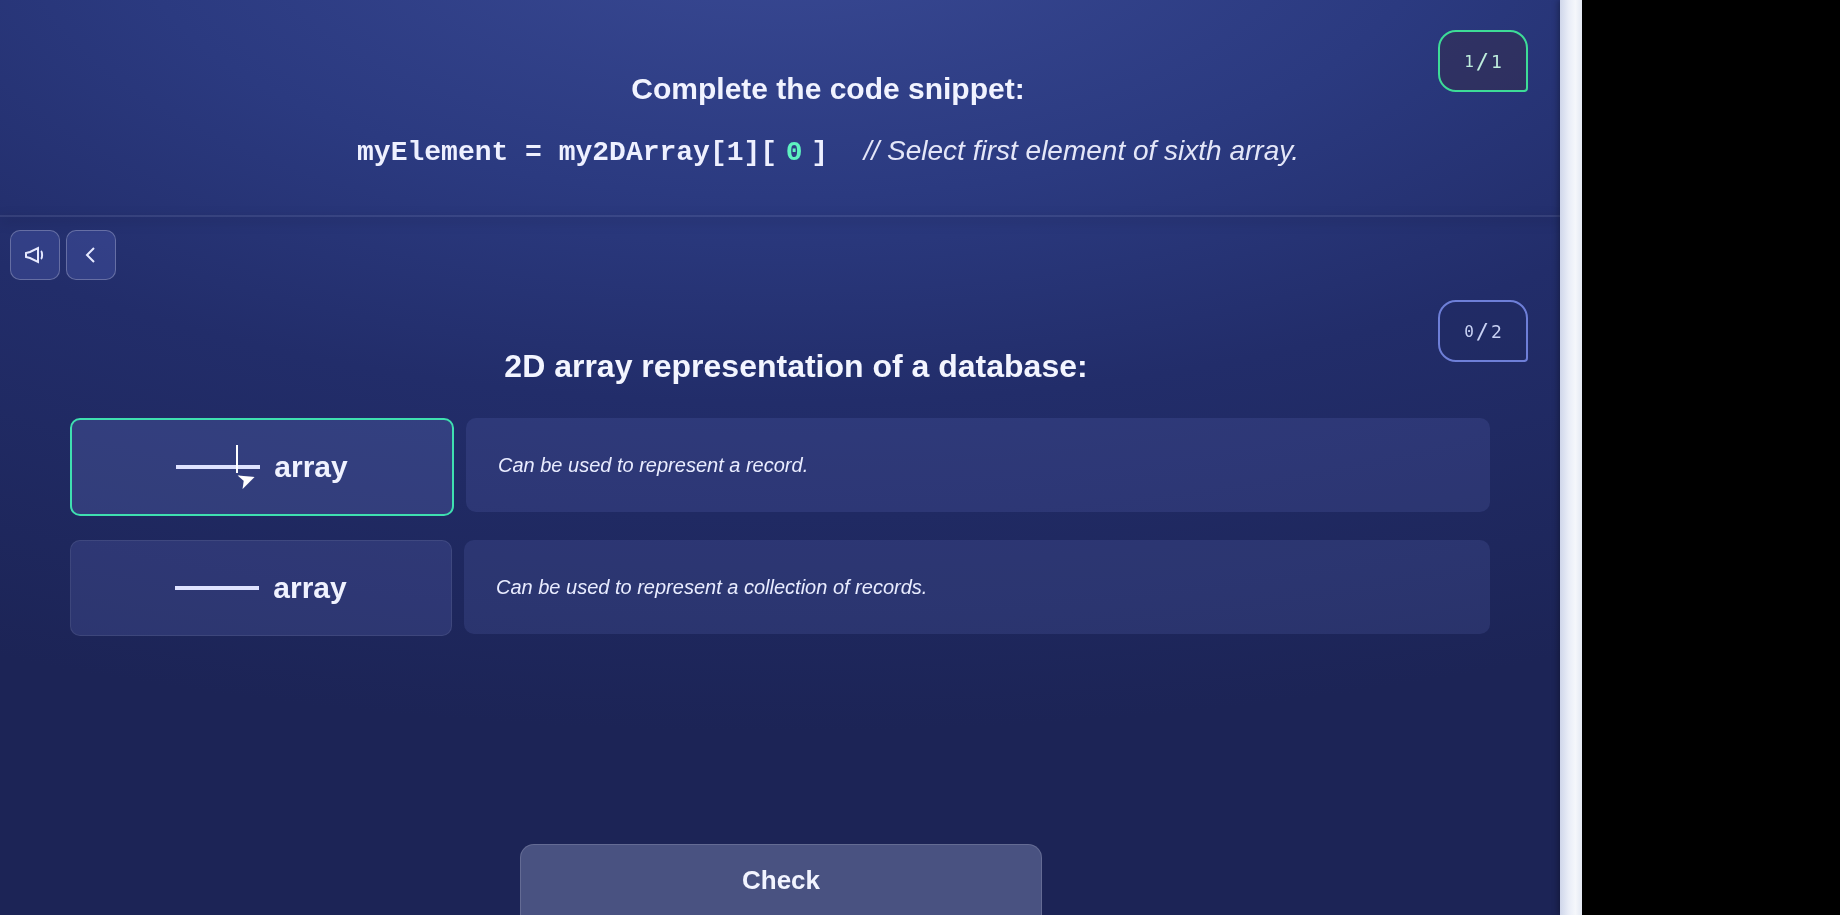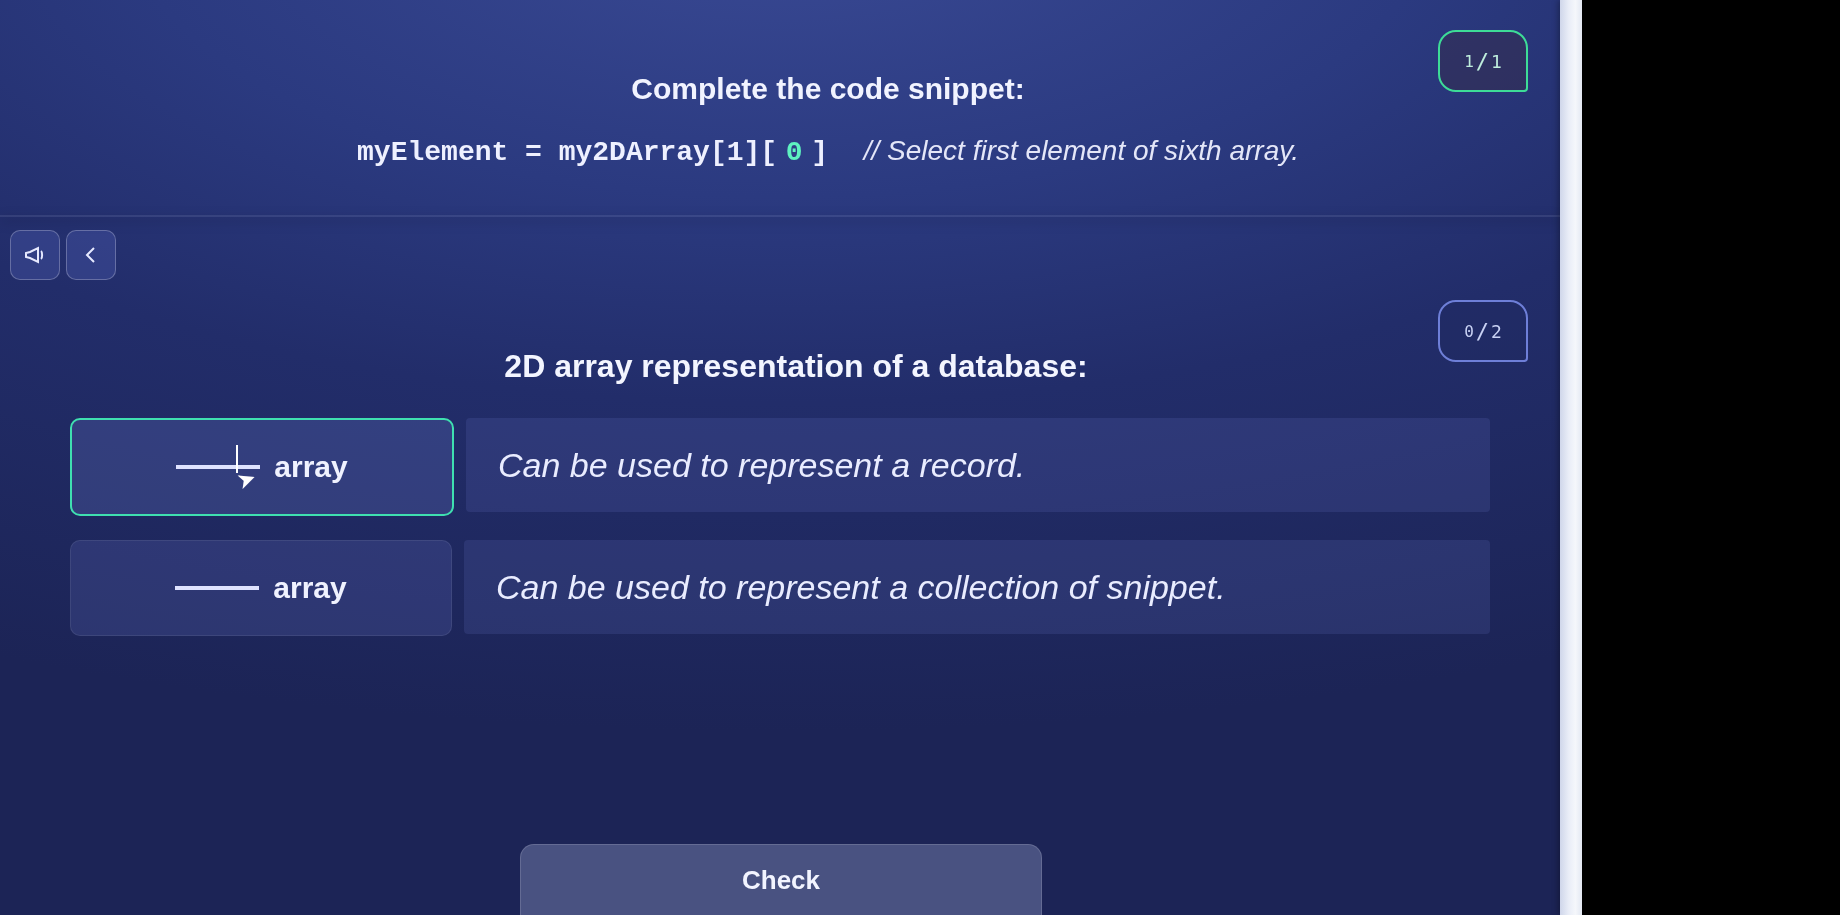--- a/index.html
+++ b/index.html
@@ -196,26 +196,26 @@
     right: 6px;
     top: 2px;
     font-size: 20px;
     color: #fff;
     transform: rotate(-20deg);
   }
 
   .desc-cell {
     flex: 1;
     height: 100%;
-    border-radius: 4px;
+    border-radius: 10px;
     background: rgba(120,135,220,0.15);
     display: flex;
     align-items: center;
     padding: 0 32px;
-    font-size: 34px;
+    font-size: 20px;
     font-style: italic;
     color: #e9ecff;
   }
 
   
   .check-btn {
     position: absolute;
     left: 520px;
     bottom: 0;
     width: 520px;
@@ -285,21 +285,21 @@
       <span>Can be used to represent a record.</span>
     </div>
   </div>
 
   <div class="row row2">
     <div class="blank-cell">
       <span class="blank-underline"></span>
       <span>array</span>
     </div>
     <div class="desc-cell">
-      <span>Can be used to represent a collection of snippet.</span>
+      <span>Can be used to represent a collection of records.</span>
     </div>
   </div>
 
   <div class="check-btn">
     <span>Check</span>
   </div>
 
   <div class="scroll-strip"></div>
 </div>
 

